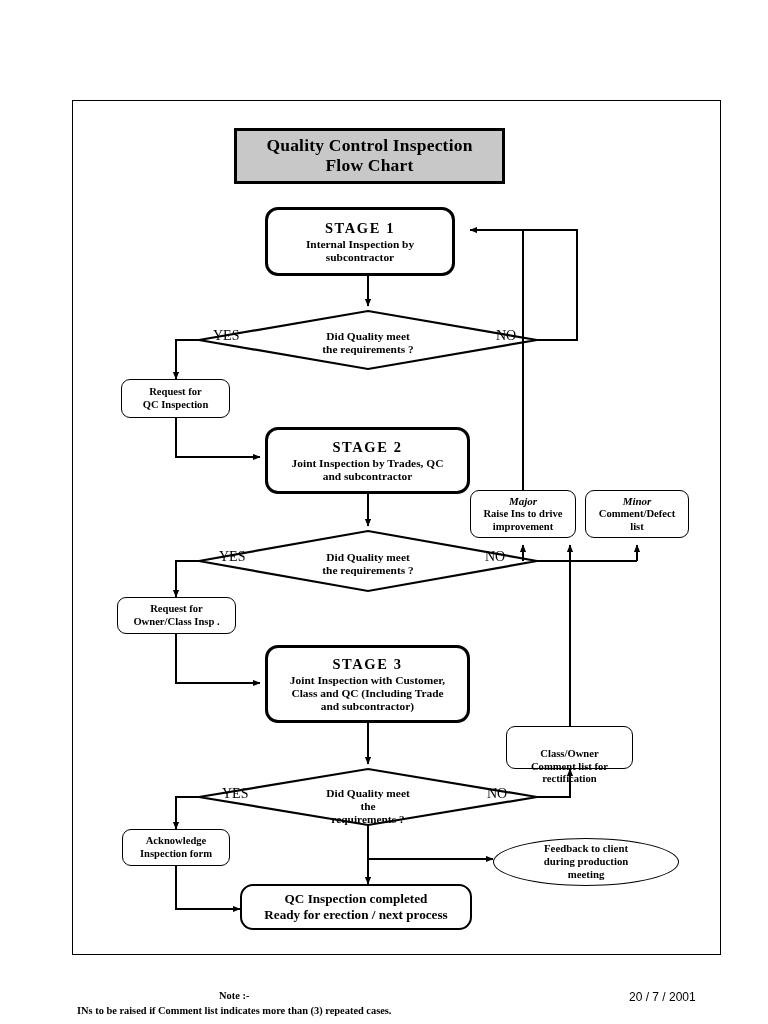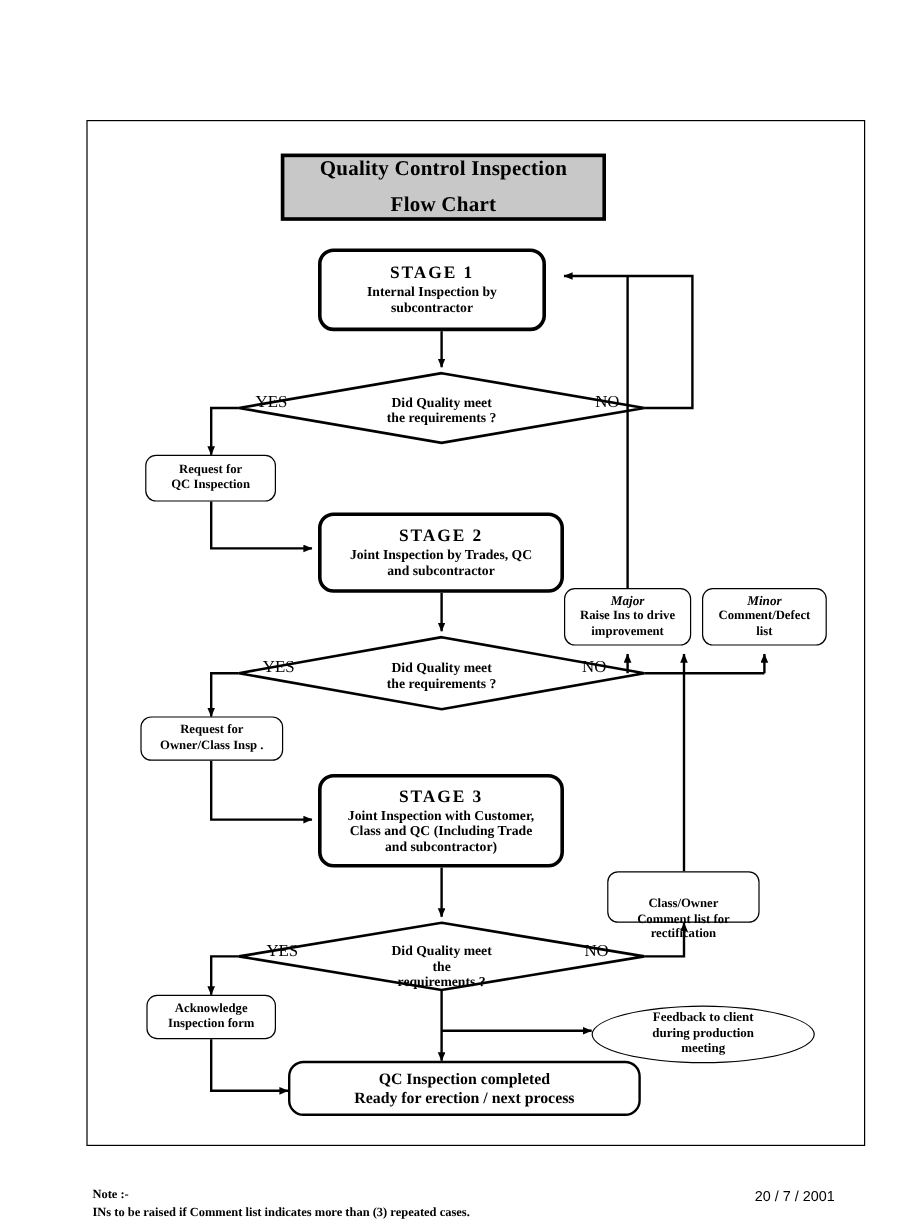--- a/index.html
+++ b/index.html
@@ -40,21 +40,21 @@
     left: 234px;
     top: 128px;
     width: 271px;
     height: 56px;
     background: #c8c8c8;
     border: 3px solid #000;
     box-sizing: border-box;
     display: flex;
     flex-direction: column;
     align-items: center;
-    justify-content: space-between;
+    justify-content: center;
     line-height: 1.12;
   }
   .title-box span {
     font-weight: bold;
     font-size: 17.5px;
     letter-spacing: 0.2px;
     color: #000;
     white-space: nowrap;
   }
   .node {
@@ -141,20 +141,21 @@
     font-family: "Liberation Serif", "DejaVu Serif", serif;
   }
   .footer-note {
     position: absolute;
     left: 77px;
     top: 988px;
     font-size: 10.4px;
     font-weight: bold;
     line-height: 1.45;
     color: #000;
+    text-align: center;
   }
   .footer-date {
     position: absolute;
     left: 629px;
     top: 975px;
     font-family: "Liberation Sans", "DejaVu Sans", sans-serif;
     font-size: 12px;
     color: #000;
     margin-top: 15px;
   }
@@ -294,21 +295,21 @@
     <div class="ln">Acknowledge</div>
     <div class="ln">Inspection form</div>
   </div>
 
   <div class="node ellipse-node overflow-node" style="left:493px; top:838px; width:186px; height:48px; padding-top:3px;">
     <div class="ln">Feedback to client</div>
     <div class="ln">during production</div>
     <div class="ln">meeting</div>
   </div>
 
-  <div class="node wide-box" style="left:240px; top:884px; width:294px; height:46px;">
+  <div class="node wide-box" style="left:240px; top:884px; width:232px; height:46px;">
     <div class="ln">QC Inspection completed</div>
     <div class="ln">Ready for erection / next process</div>
   </div>
 
   <div class="footer-date">20 / 7 / 2001</div>
   <div class="footer-note">
     <div>Note :-</div>
     <div>INs to be raised if Comment list  indicates more than (3) repeated cases.</div>
   </div>
 

